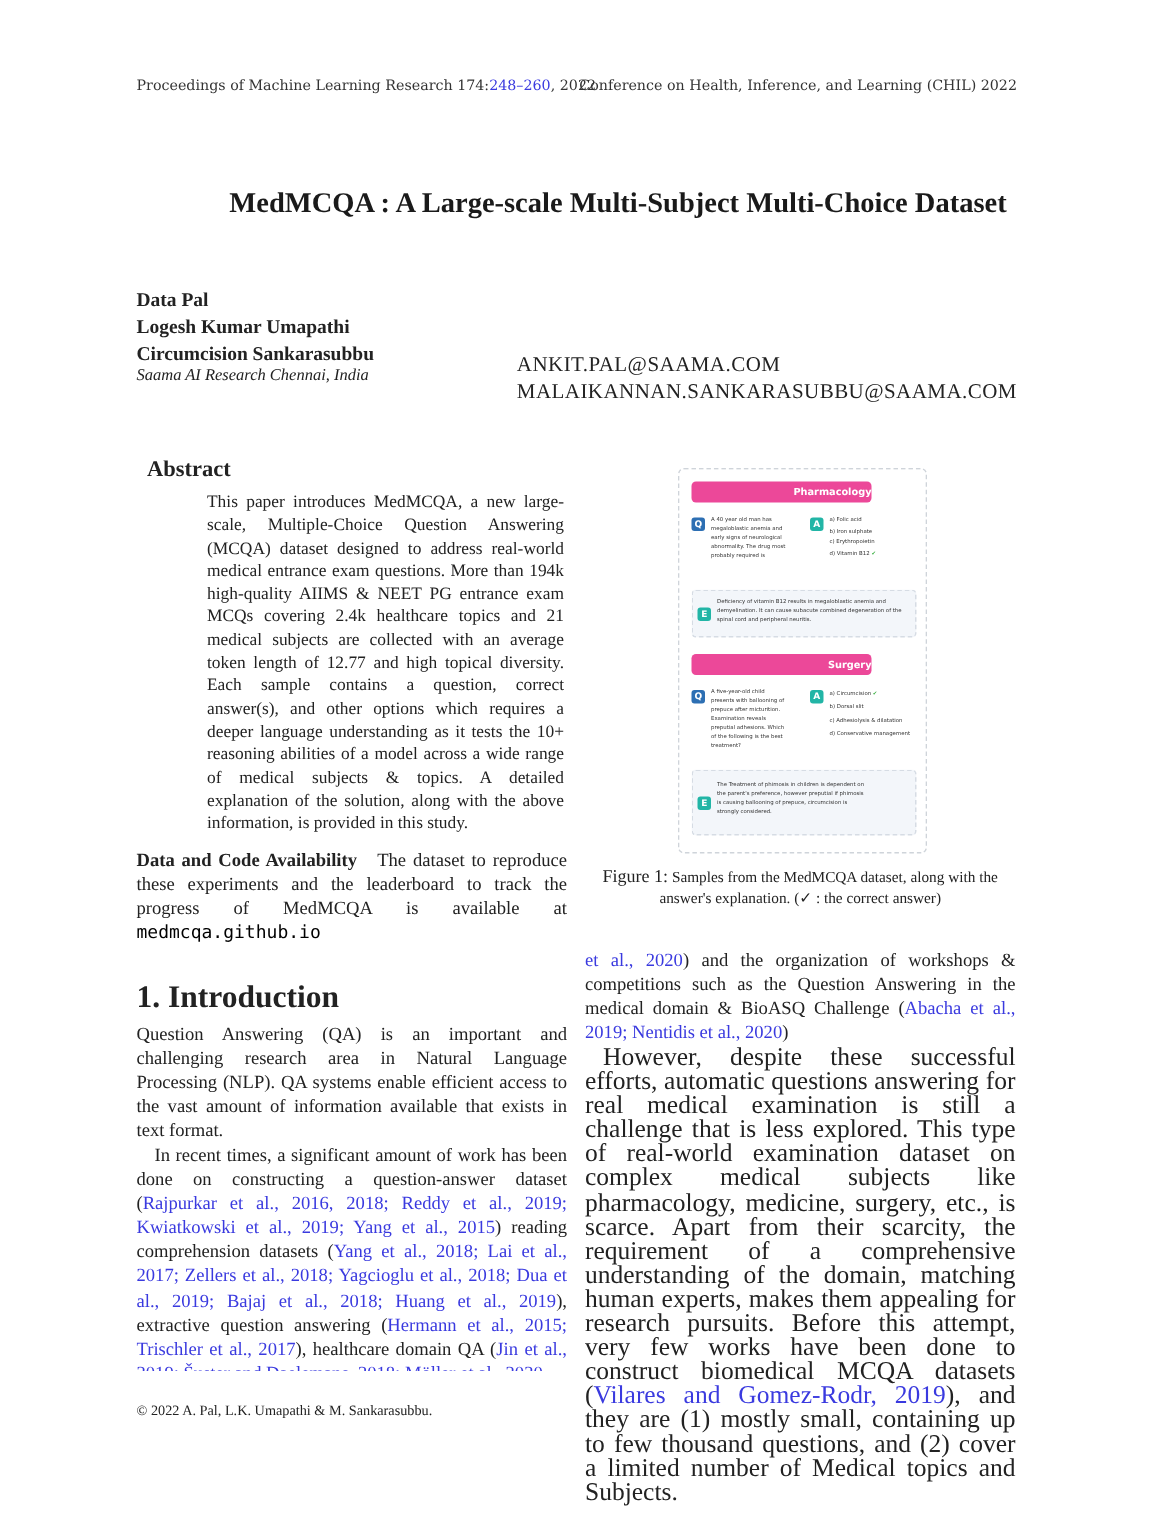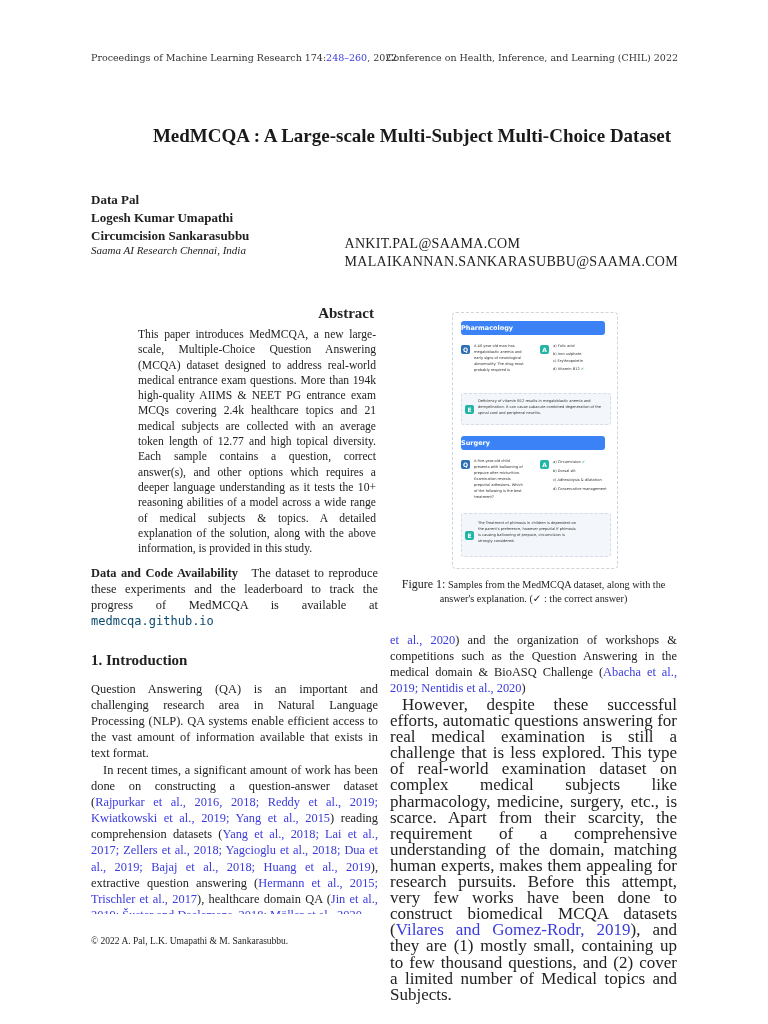--- a/index.html
+++ b/index.html
@@ -1,33 +1,33 @@
 <!DOCTYPE html>
 <html><head>
 <meta charset="utf-8">
 <style>
   html, body { margin:0; padding:0; }
   body { width:768px; height:1024px; background:#fff; position:relative; overflow:hidden;
          font-family:"DejaVu Serif","Liberation Serif",serif; color:#222; }
   .abs { position:absolute; }
   .hdr { font-size:9.5px; color:#333; top:52px; }
   .link { color:#3a3adf; }
-  .pink { color:#0c4a6e; font-family:"DejaVu Sans Mono","Liberation Mono",monospace; font-size:12px; }
+  .pink { color:#000000; font-family:"DejaVu Sans Mono","Liberation Mono",monospace; font-size:12px; }
   .title { left:0; width:768px; top:124px; text-align:center; font-size:19px; font-weight:bold; line-height:24px; color:#1a1a1a; font-family:"Liberation Serif",serif;padding-left:28px; }
   .authors { left:91px; top:191px; font-size:13px; font-weight:bold; line-height:18px; font-family:"Liberation Serif",serif;}
   .affil { left:91px; top:244px; font-size:11px; font-style:italic; font-family:"Liberation Serif",serif;}
   .emails { right:90px; top:193px; font-size:14px; line-height:18px; letter-spacing:0.3px; font-family:"Liberation Serif",serif;margin-top:42px; }
-  .abs-title { left:98px; width:276px; top:305px; text-align:right; font-size:15px; font-weight:bold; font-family:"Liberation Serif",serif;}
+  .abs-title { left:98px; width:276px; top:305px; text-align:left; font-size:15px; font-weight:bold; font-family:"Liberation Serif",serif;}
   .abs-text { left:116px; width:238px; top:327px; font-size:11.6px; line-height:15.3px; text-align:justify; font-family:"Liberation Serif",serif;margin-left:22px;}
   .body-left { left:91px; width:287px; font-size:12.4px; line-height:16.1px; text-align:justify; font-family:"Liberation Serif",serif;}
   .body-right { left:390px; width:287px; font-size:17px; line-height:16.1px; text-align:justify; font-family:"Liberation Serif",serif;}
-  .sec { left:91px; top:652px; font-size:15px; font-weight:bold; font-family:"Liberation Serif",serif;}
+  .sec { left:91px; top:652px; font-size:21px; font-weight:bold; font-family:"Liberation Serif",serif;}
   .indent { text-indent:12px; }
   .fig { left:452px; top:312px; width:164px; height:255px; border:1px dashed #cfd4da; border-radius:4px; background:#fff; font-family:"DejaVu Sans",sans-serif; }
-  .fig-banner { position:absolute; left:8px; width:144px; height:14px; background:#3b82f6; color:#fff; border-radius:3px; font-size:6.5px; font-weight:bold; text-align:left; line-height:14px; }
+  .fig-banner { position:absolute; left:8px; width:120px; height:14px; background:#ec4899; color:#fff; border-radius:3px; font-size:6.5px; font-weight:bold; text-align:right; line-height:14px; }
   .badge { position:absolute; width:9px; height:9px; border-radius:2px; color:#fff; font-size:6px; font-weight:bold; text-align:center; line-height:9px; }
   .bq { background:#2d6fb3; }
   .ba { background:#22b5a6; }
   .tiny { position:absolute; font-size:3.6px; line-height:6px; color:#333; }
   .ebox { position:absolute; left:8px; width:148px; background:#f3f6fa; border:1px dashed #d6dce4; border-radius:3px; }
   .check { color:#3cb043; font-weight:bold; }
   .caption { left:390px; width:287px; top:577px; text-align:center; font-size:10.2px; line-height:14px; font-family:"Liberation Serif",serif;}
   .caption .lab { font-size:12px;text-align:right; }
   .footer { left:91px; top:936px; font-size:9.5px; font-family:"Liberation Serif",serif; }
 </style>

